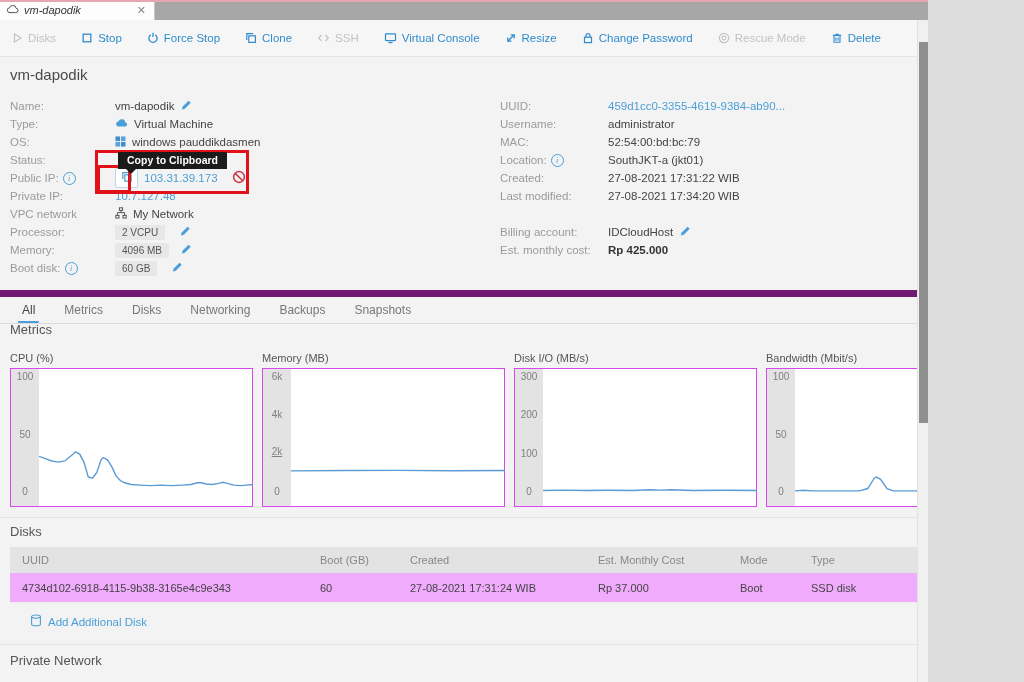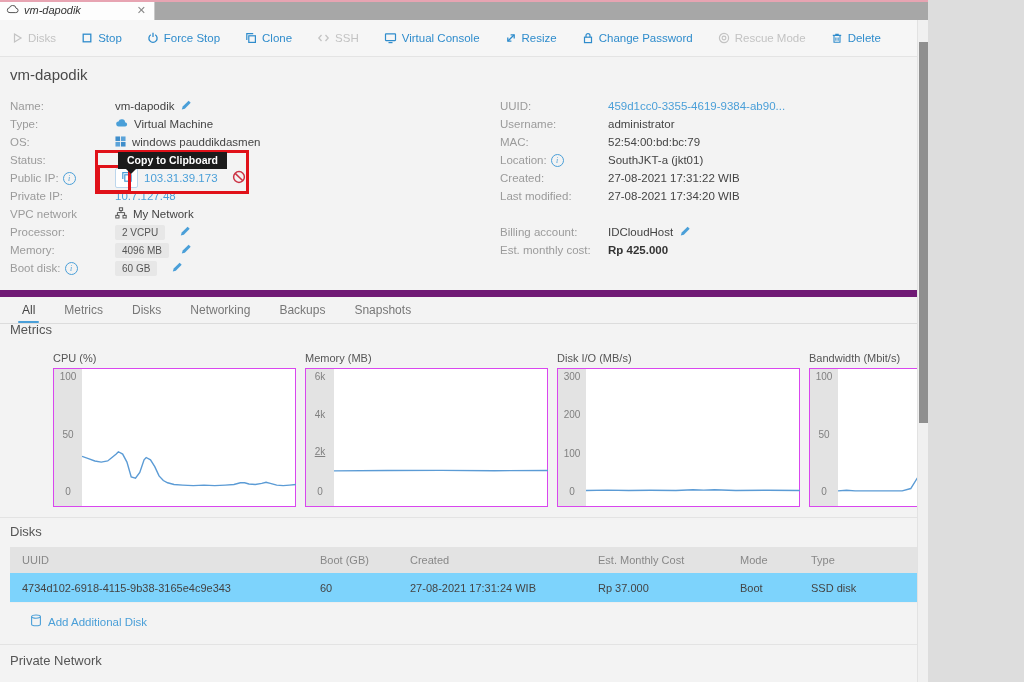--- a/index.html
+++ b/index.html
@@ -61,32 +61,32 @@
         background:var(--link,#4a9fd8);border-radius:2px;}
 
   
   .section-heading{position:absolute;left:10px;font-size:13px;color:#555;}
   #metrics-heading{top:322px;}
   #disks-heading{top:524px;}
   #pn-heading{top:653px;}
   .hairline{position:absolute;left:0;right:11px;height:1px;background:#e3e3e3;}
 
   
-  .chart-panel{position:absolute;top:352px;width:243px;margin-left:43px;}
+  .chart-panel{position:absolute;top:352px;width:243px;}
   .chart-title{font-size:11px;color:#555;height:13px;margin-bottom:3px;}
   .chart-plot{position:relative;height:137px;background:#fff;border:1px solid #d946ef;box-sizing:content-box;}
   .yaxis{position:absolute;left:0;top:0;bottom:0;width:28px;background:#e3e3e3;}
   .ytick{position:absolute;width:100%;text-align:center;font-size:10px;color:#808080;line-height:10px;}
   .plotline{position:absolute;left:28px;top:0;width:214px;height:137px;}
 
   
   #disks-table{position:absolute;top:547px;left:10px;width:1000px;font-size:11px;}
   .trow{display:flex;align-items:center;box-sizing:border-box;}
   .thead{height:26px;background:#e3e3e3;color:#888;}
-  .tbody{height:30px;background:#7dd3fc;color:#444;border-bottom:1px solid #eee;}
+  .tbody{height:30px;background:#f0abfc;color:#444;border-bottom:1px solid #eee;}
   .tc{padding-left:12px;box-sizing:border-box;flex:none;white-space:nowrap;overflow:hidden;}
   .c-uuid{width:298px;}.c-size{width:90px;}.c-created{width:188px;}
   .c-cost{width:142px;}.c-mode{width:71px;}.c-type{width:105px;}
   .c-actions{width:106px;display:flex;justify-content:flex-end;gap:18px;padding-right:18px;}
 
   #add-disk{position:absolute;top:614px;left:30px;display:flex;align-items:center;gap:6px;
         color:var(--link,#4a9fd8);font-size:11.5px;cursor:pointer;}
 
   
   #scrollbar{position:absolute;right:0;top:20px;bottom:0;width:11px;background:#f0f0f0;

